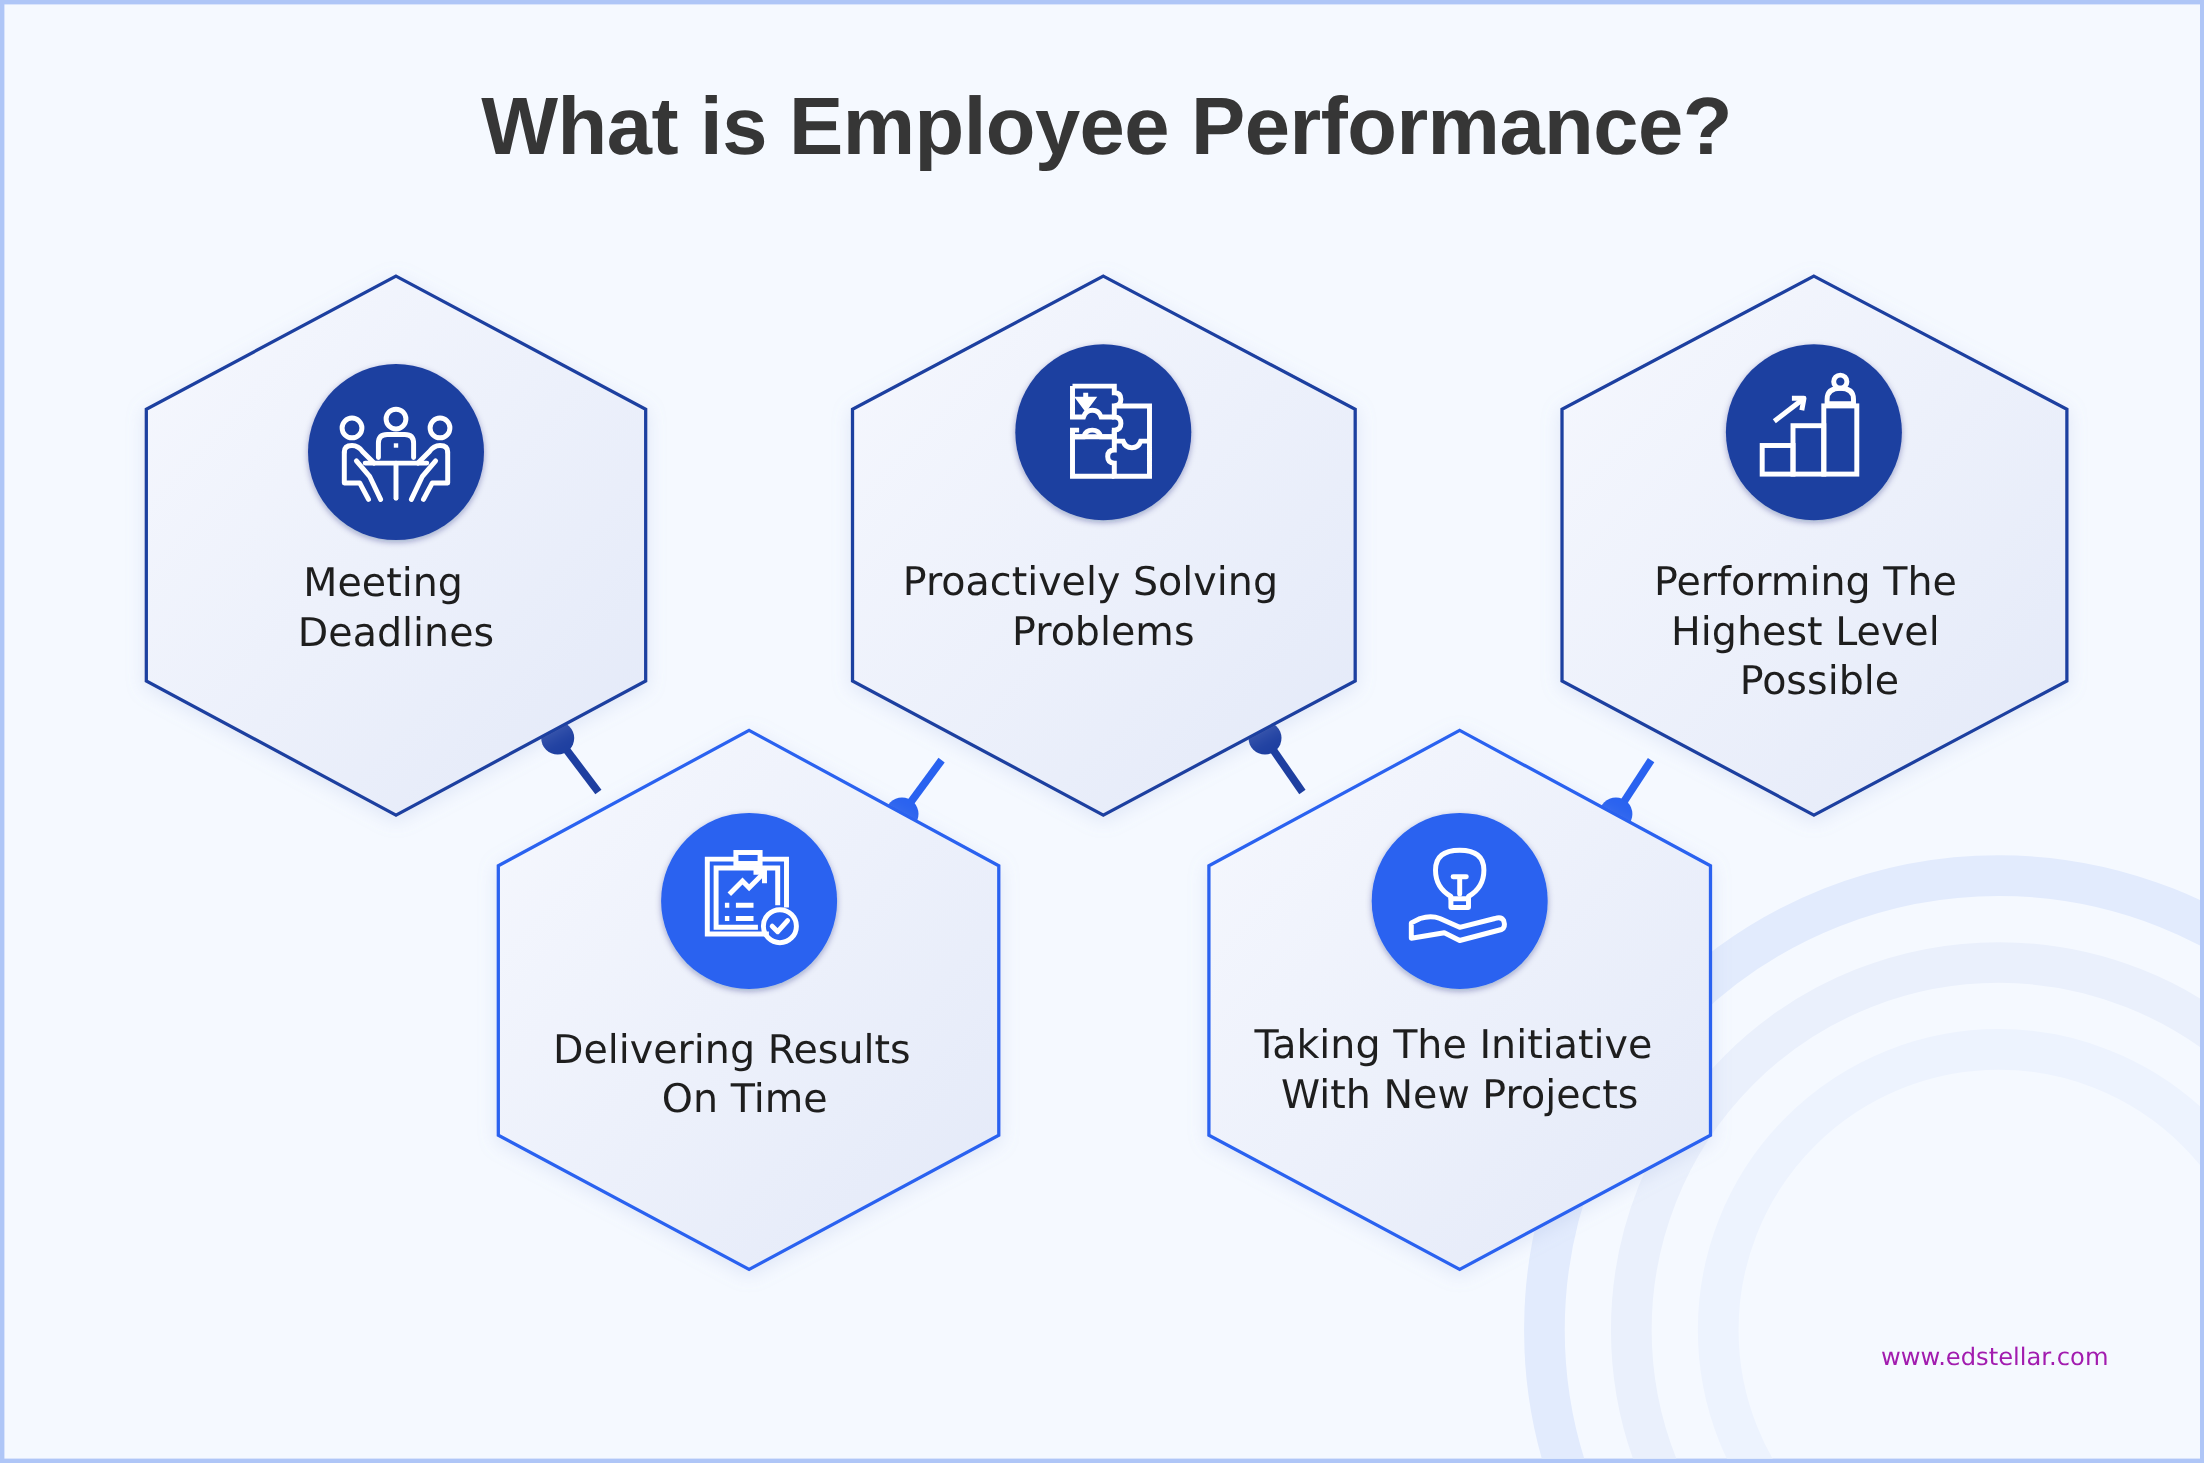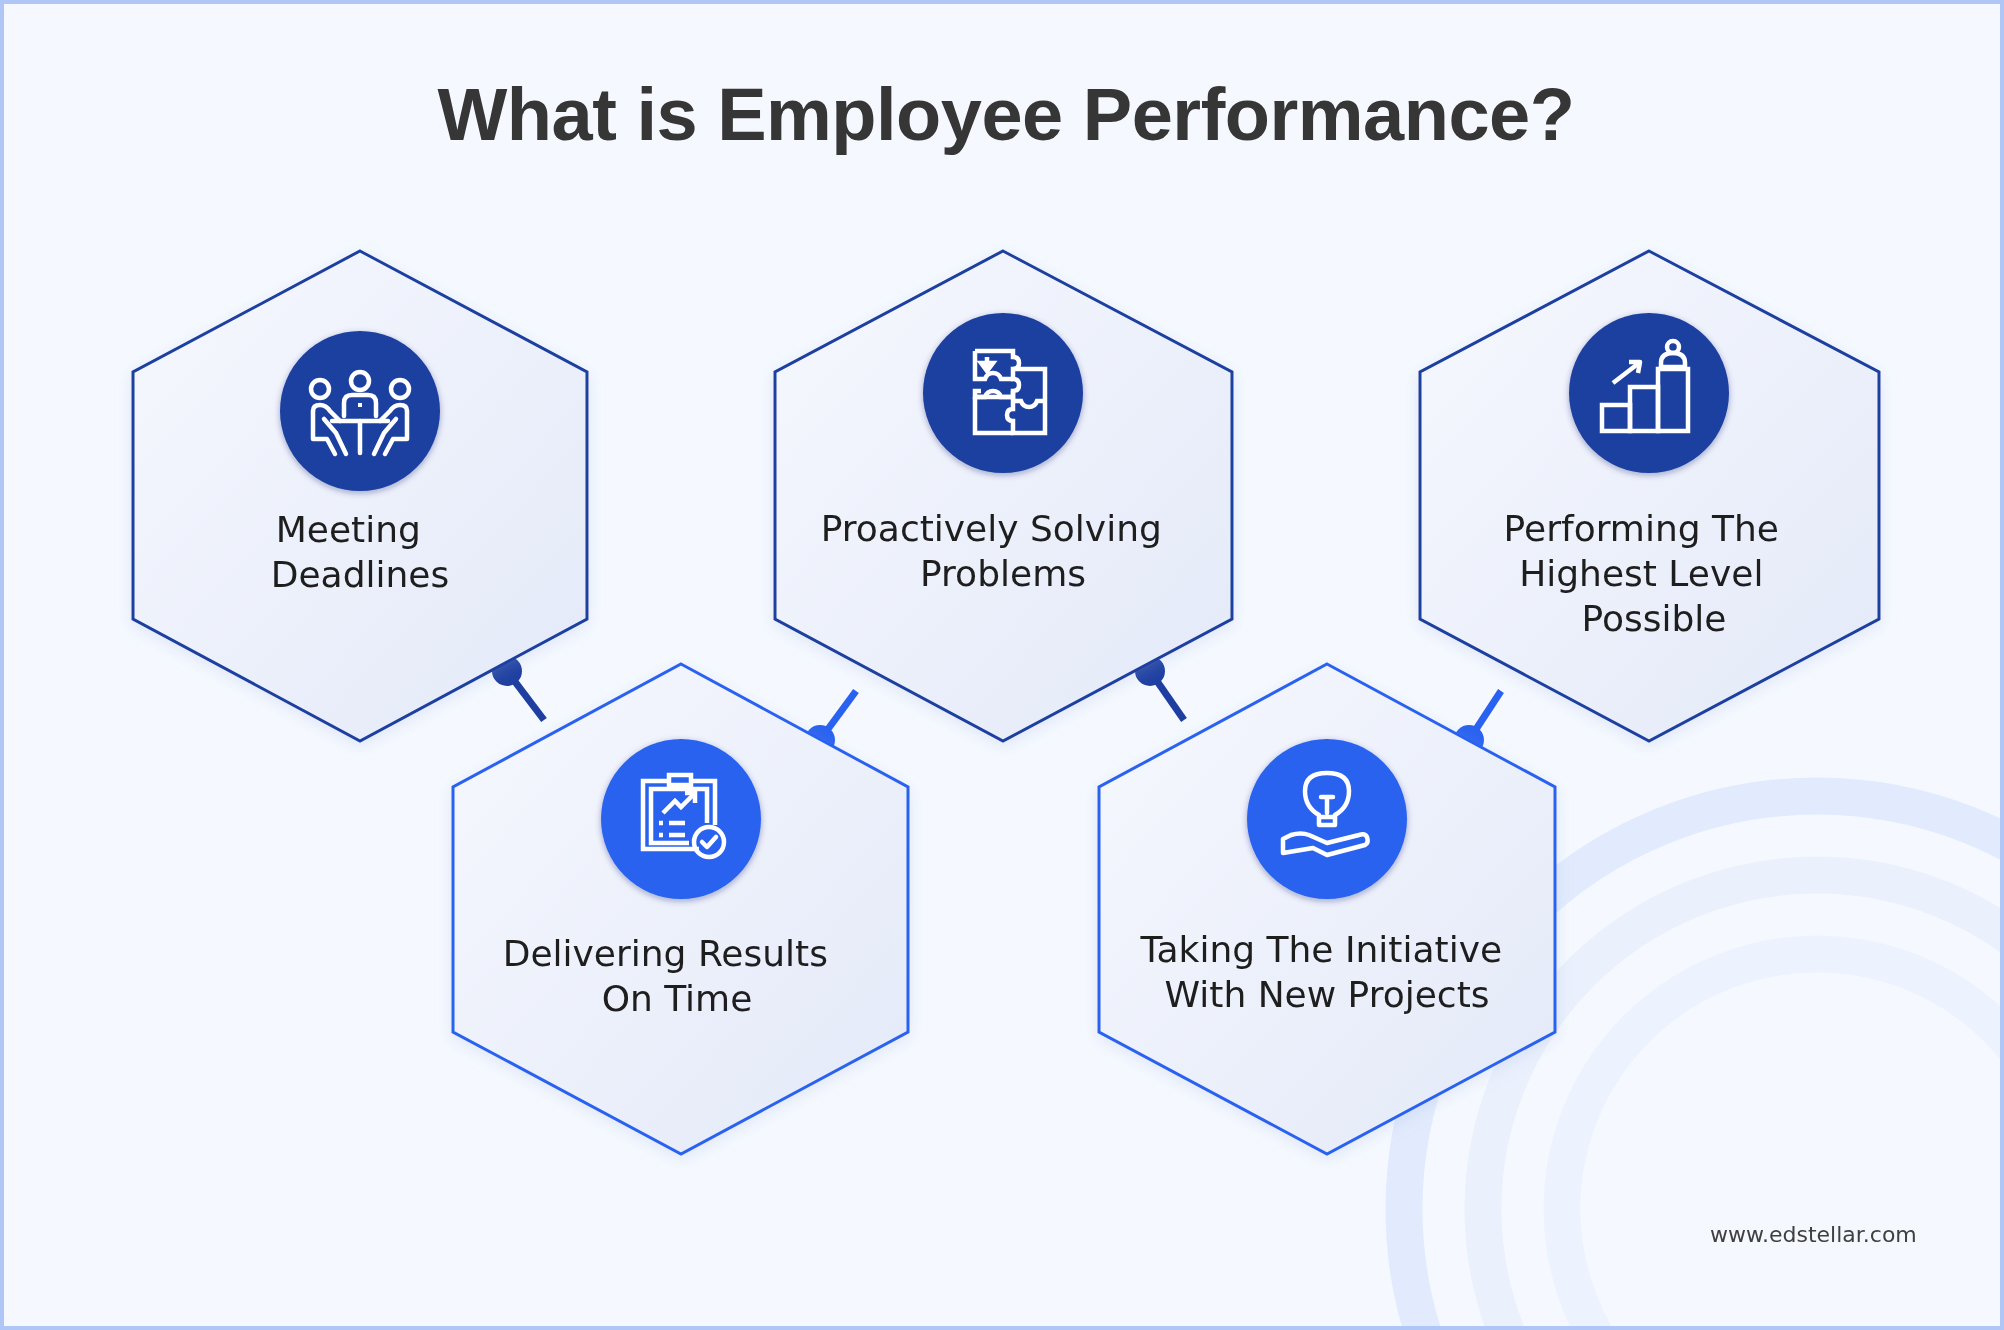--- a/index.html
+++ b/index.html
@@ -12,21 +12,21 @@
   .title {
     position: absolute; left: 0; top: 66px; width: 2004px; text-align: center;
     font-family: "Liberation Sans", sans-serif; font-weight: 700; font-size: 74px;
     color: #363636; letter-spacing: -0.5px; line-height: 90px;
   }
   .label {
     font-family: "DejaVu Sans", sans-serif; font-size: 36px; fill: #1E1E1E;
   }
   .watermark {
     position: absolute; left: 1706px; top: 1218px;
-    font-family: "DejaVu Sans", sans-serif; font-size: 22px; color: #404040;
+    font-family: "DejaVu Sans", sans-serif; font-size: 22px; color: #a21caf;
   }
 </style>
 </head>
 <body>
 
 <div class="frame">
 
   <svg class="canvas" width="2004" height="1330" viewBox="0 0 2004 1330">
     <defs>
       <linearGradient id="hexFill" x1="0" y1="0" x2="1" y2="1">

